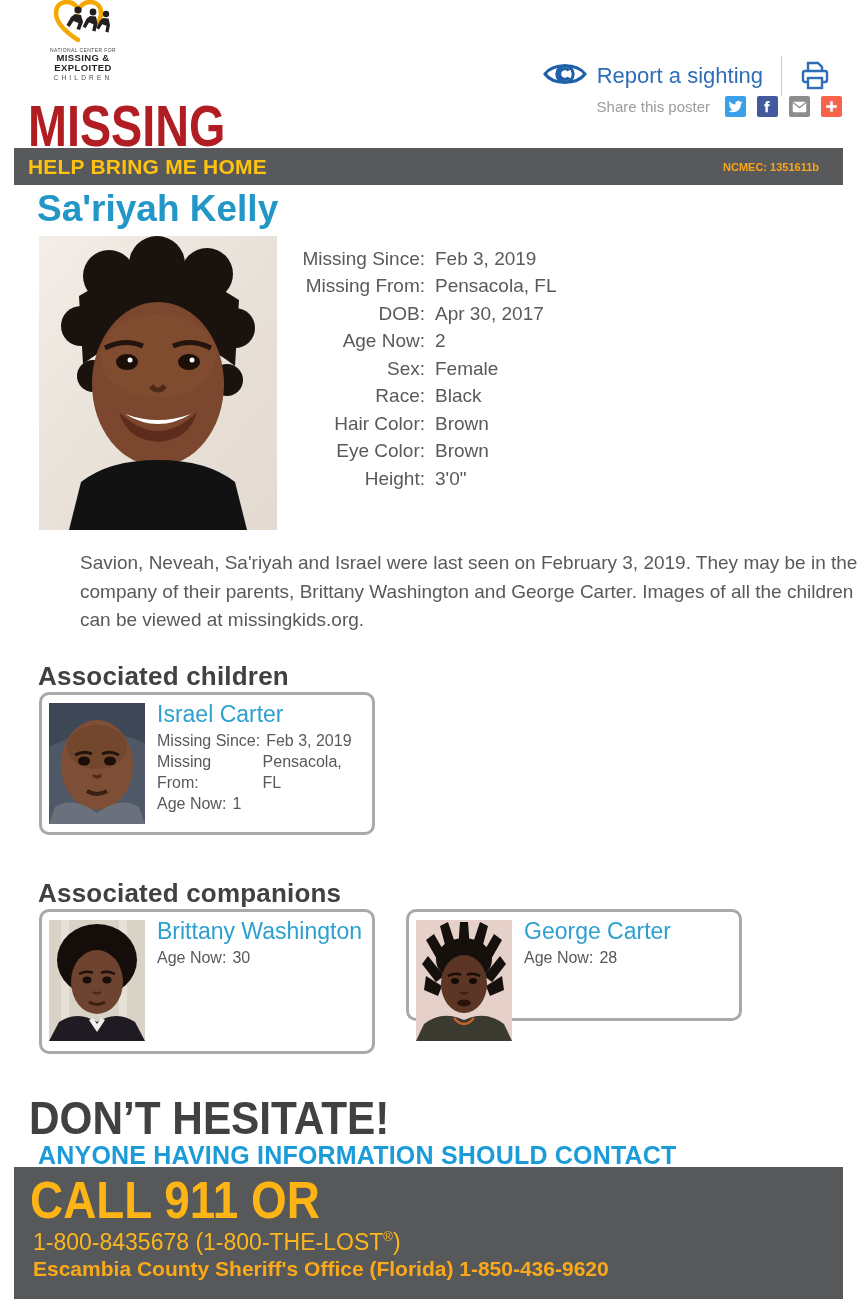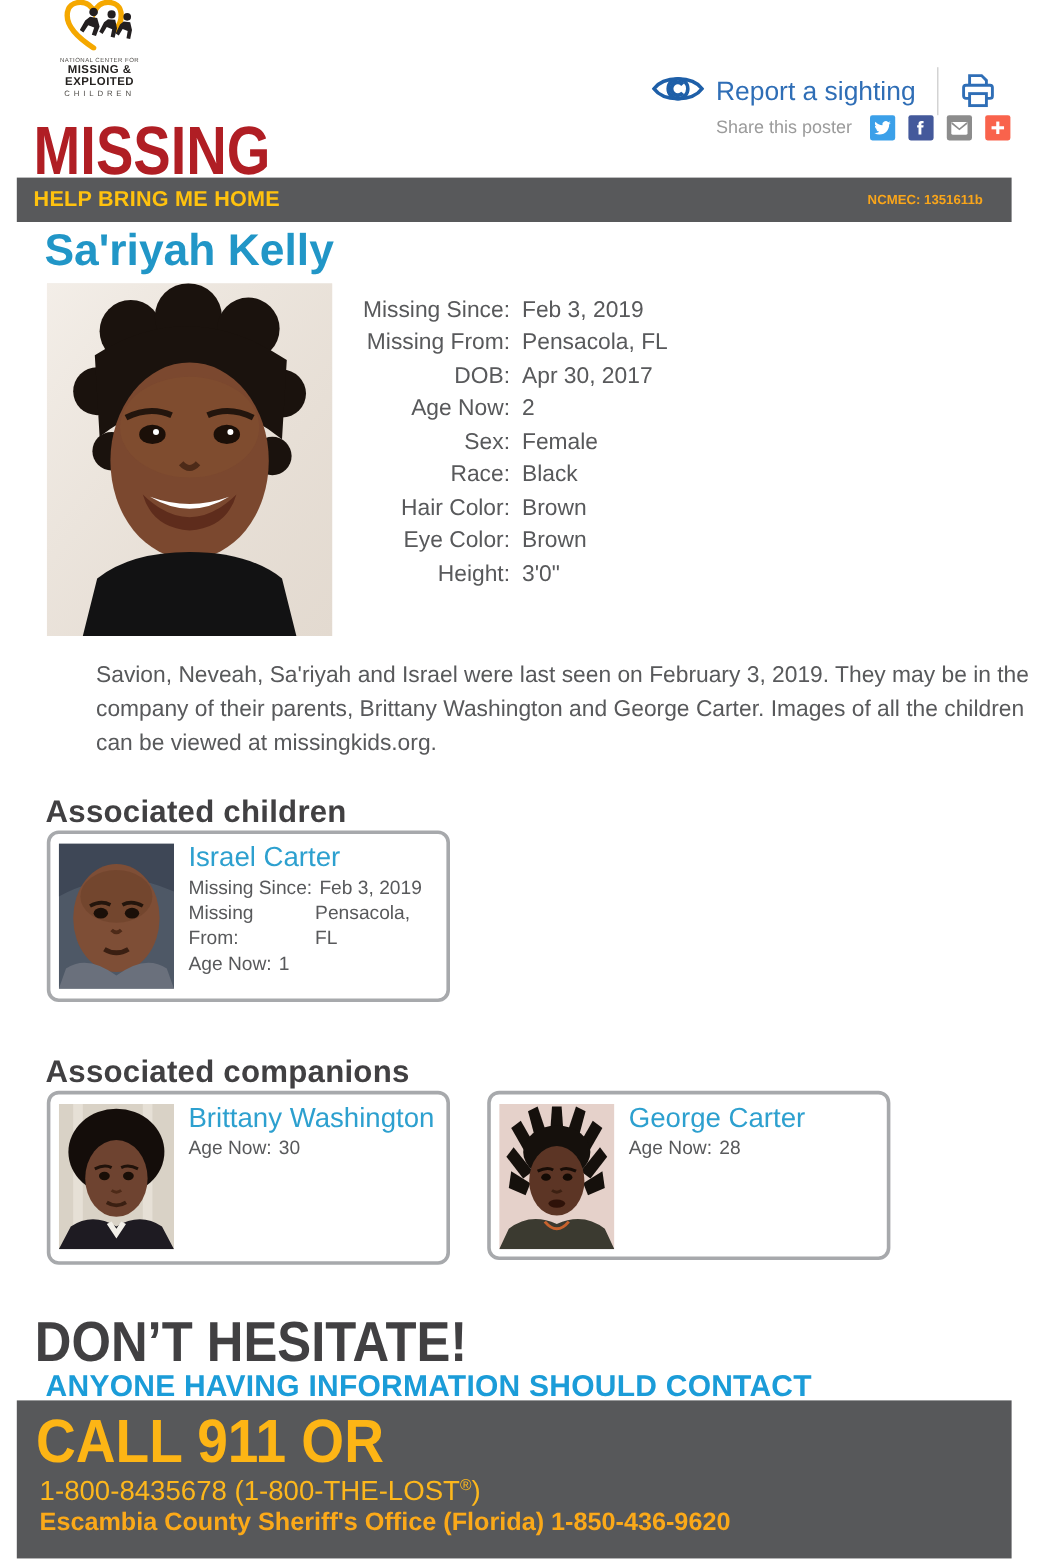--- a/index.html
+++ b/index.html
@@ -23,42 +23,42 @@
   .share-label { font-size:15px; color:#9B9B9B; margin-right:4px; }
   .share-icon { width:21px; height:21px; border-radius:2px; display:flex; align-items:center; justify-content:center; cursor:pointer; }
   .share-twitter { background:#3BA0E9; }
   .share-facebook { background:#44599B; }
   .share-email { background:#8C8C8C; }
   .share-addthis { background:#F9634C; }
 
   
   .missing-title { position:absolute; left:28px; top:98px; font-size:57px; font-weight:800; color:#B01E24; line-height:1; white-space:nowrap; transform:scaleX(.82); transform-origin:left top; letter-spacing:0px; }
   .gray-bar { position:absolute; left:14px; top:148px; width:829px; height:37px; background:#58595B; display:flex; align-items:center; justify-content:space-between; padding:0 24px 0 14px; }
-  .tagline { font-size:18px; font-weight:bold; color:#FFC20E; letter-spacing:.2px; }
+  .tagline { font-size:21px; font-weight:bold; color:#FFC20E; letter-spacing:.2px; }
   .case-id { font-size:11px; font-weight:bold; color:#F9A51A; }
 
   
   .subject-name { position:absolute; left:37px; top:188px; font-size:37px; font-weight:bold; color:#2196C7; }
   .photo-main { position:absolute; left:39px; top:236px; width:238px; height:294px; }
   .details { position:absolute; left:290px; top:245px; font-size:19px; color:#58595B; }
   .detail-row { display:flex; height:27.5px; align-items:center; }
   .detail-label { width:135px; text-align:right; }
   .detail-value { padding-left:10px; }
 
   .description { position:absolute; left:38px; top:549px; width:785px; font-size:19px; line-height:28.5px; color:#58595B;margin-left:42px; }
 
   
   .section-heading { position:absolute; font-size:26px; font-weight:bold; color:#414042; letter-spacing:.2px; }
   .h-children { left:38px; top:661px; }
   .h-companions { left:38px; top:878px; }
 
   .card { position:absolute; width:336px; height:143px; border:3px solid #A7A9AC; border-radius:10px; background:#fff;padding-left:16px; }
   .card-israel { left:39px; top:692px; }
   .card-brittany { left:39px; top:909px; height:145px; }
-  .card-george { left:406px; top:909px; height:141px;border-radius:10px; }
+  .card-george { left:406px; top:909px; height:112px;border-radius:10px; }
   .card-photo { position:absolute; left:7px; top:8px; width:96px; height:121px; }
   .card-body { position:absolute; left:115px; top:6px; right:8px; }
   .card-name { font-size:23px; color:#2DA0CF; line-height:26px; cursor:pointer; }
   .card-details { margin-top:3px; font-size:16px; color:#58595B; line-height:21px; }
   .card-detail-row { display:flex; }
   .card-detail-row .lbl { margin-right:6px; }
 
   
   .dont-hesitate { position:absolute; left:29px; top:1094px; font-size:47px; font-weight:800; color:#414042; line-height:1; white-space:nowrap; transform:scaleX(.9); transform-origin:left top; }
   .contact-line { position:absolute; left:38px; top:1141px; font-size:25px; font-weight:bold; color:#1B9CD8; letter-spacing:.2px; }

